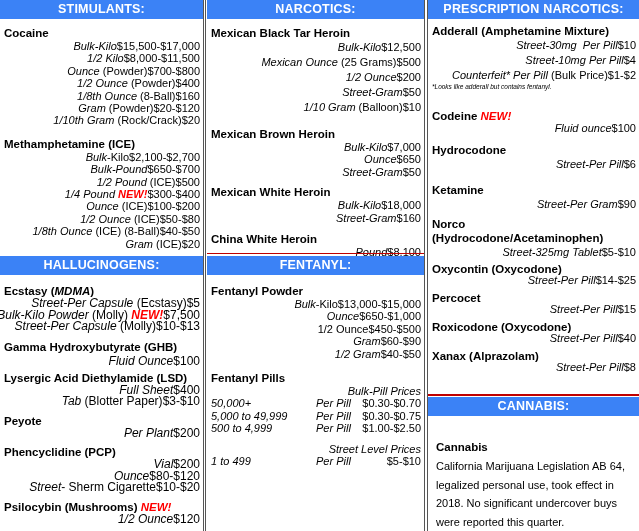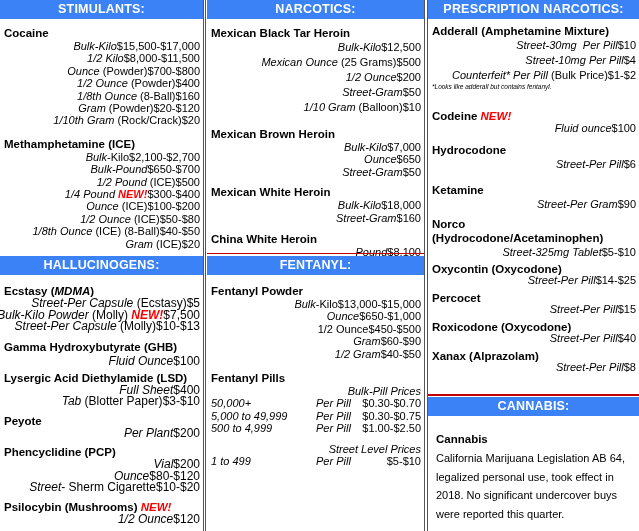--- a/index.html
+++ b/index.html
@@ -363,17 +363,17 @@
           <span class="val">$8</span>
         </div>
     </div>
   </div>
 
   <div style="position:absolute; left:0; right:0; top:394px; height:2px; background:#c00000;"></div>
 
   <div class="section" style="top:397px">
     <div class="hdr">CANNABIS:</div>
     <div class="body" style="padding-left:8px; padding-right:4px;">
-      <div class="drug" style="margin-top:16px">Cannabis</div>
+      <div class="drug" style="margin-top:24px">Cannabis</div>
       <div class="cann-text">California Marijuana Legislation AB 64, legalized personal use, took effect in 2018. No significant undercover buys were reported this quarter.</div>
     </div>
   </div>
 </div>
 
 </body></html>

